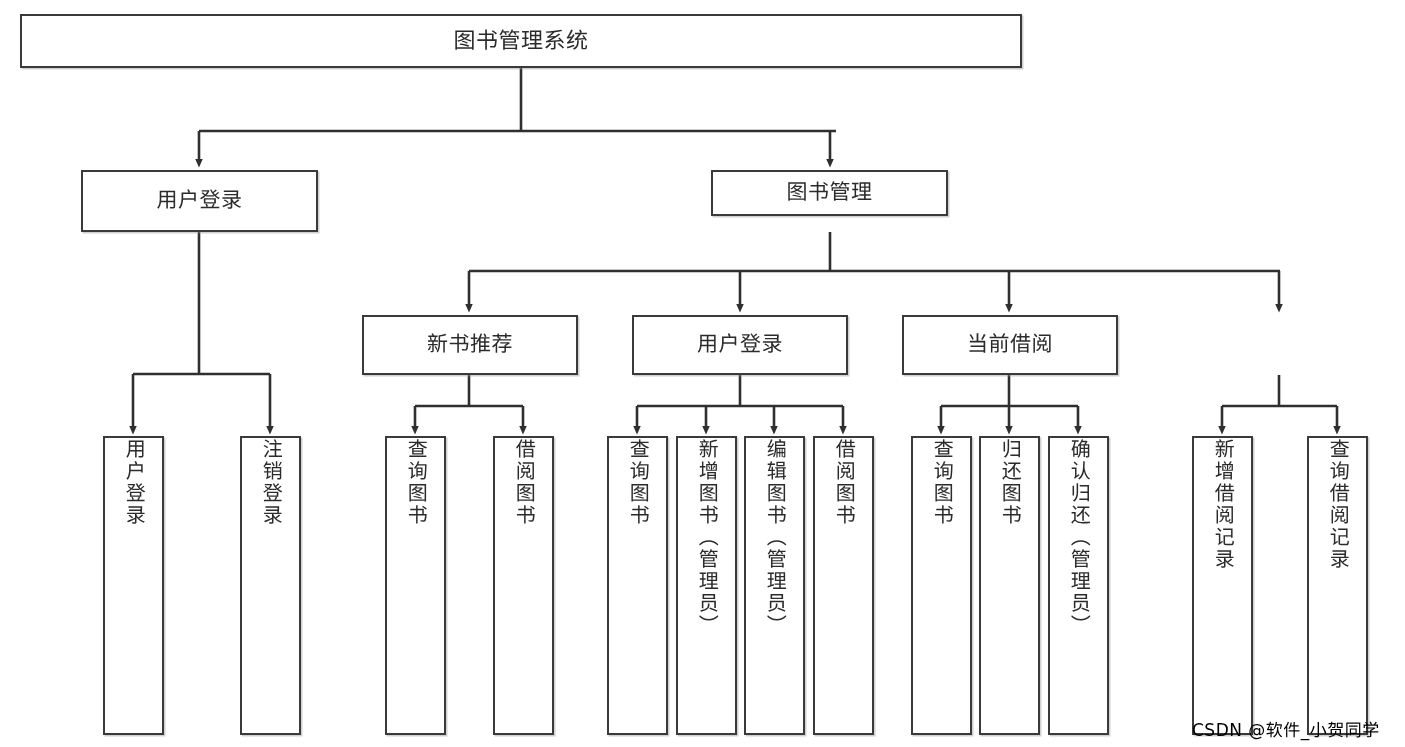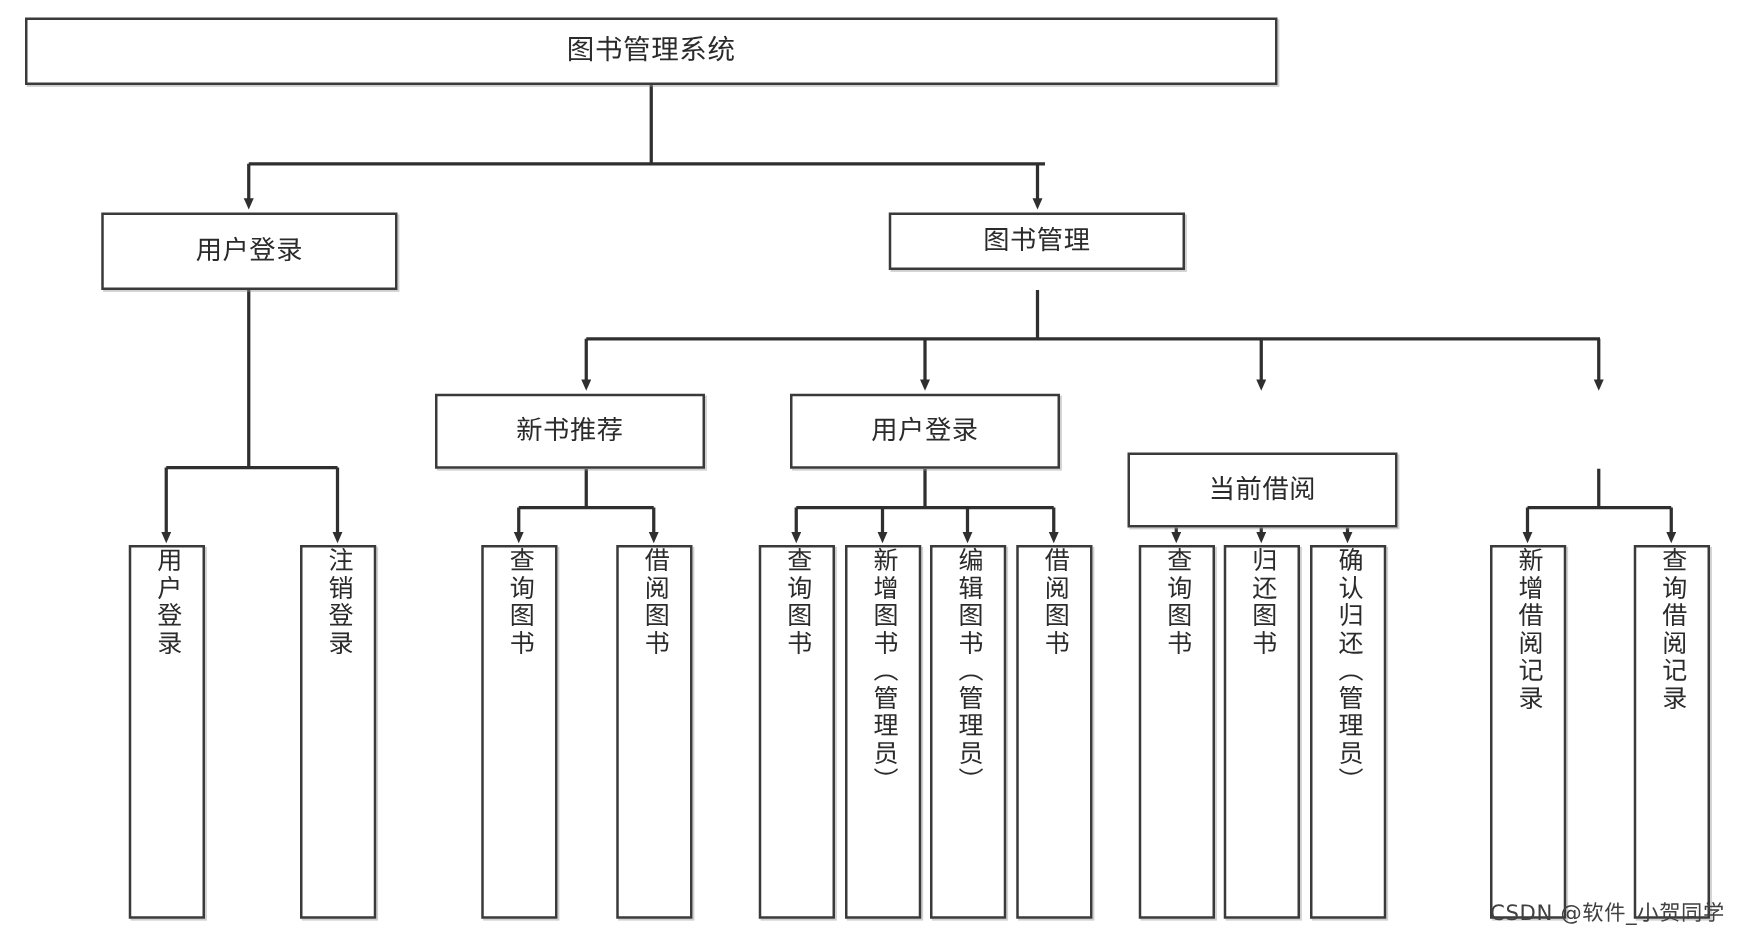--- a/index.html
+++ b/index.html
@@ -61,21 +61,21 @@
   .node.v .label {
     writing-mode: vertical-rl;
     text-orientation: upright;
     font-size: 20px;
     line-height: 1.18;
     letter-spacing: 2px;
     white-space: nowrap;
   }
   .watermark {
     position: absolute;
-    color: #404040;
+    color: #000000;
     font-size: 17px;
     letter-spacing: 0.5px;
     white-space: nowrap;
     user-select: none;
   }
 </style>
 </head>
 <body>
 
 <div id="canvas">
@@ -134,27 +134,27 @@
     <span class="label">图书管理系统</span>
   </div>
 
   <div class="node h" style="left:81px; top:170px; width:237px; height:62px;">
     <span class="label">用户登录</span>
   </div>
   <div class="node h" style="left:711px; top:170px; width:237px; height:46px;">
     <span class="label">图书管理</span>
   </div>
 
-  <div class="node h" style="left:348px; top:315px; width:216px; height:60px;">
+  <div class="node h" style="left:362px; top:315px; width:216px; height:60px;">
     <span class="label">新书推荐</span>
   </div>
   <div class="node h" style="left:632px; top:315px; width:216px; height:60px;">
     <span class="label">用户登录</span>
   </div>
-  <div class="node h" style="left:902px; top:315px; width:216px; height:60px;margin-top:47px;">
+  <div class="node h" style="left:902px; top:315px; width:216px; height:60px;">
     <span class="label">当前借阅</span>
   </div>
 
   <div class="node v" style="left:103px; top:436px; width:61px; height:299px;">
     <span class="label">用户登录</span>
   </div>
   <div class="node v" style="left:240px; top:436px; width:61px; height:299px;">
     <span class="label">注销登录</span>
   </div>
 

